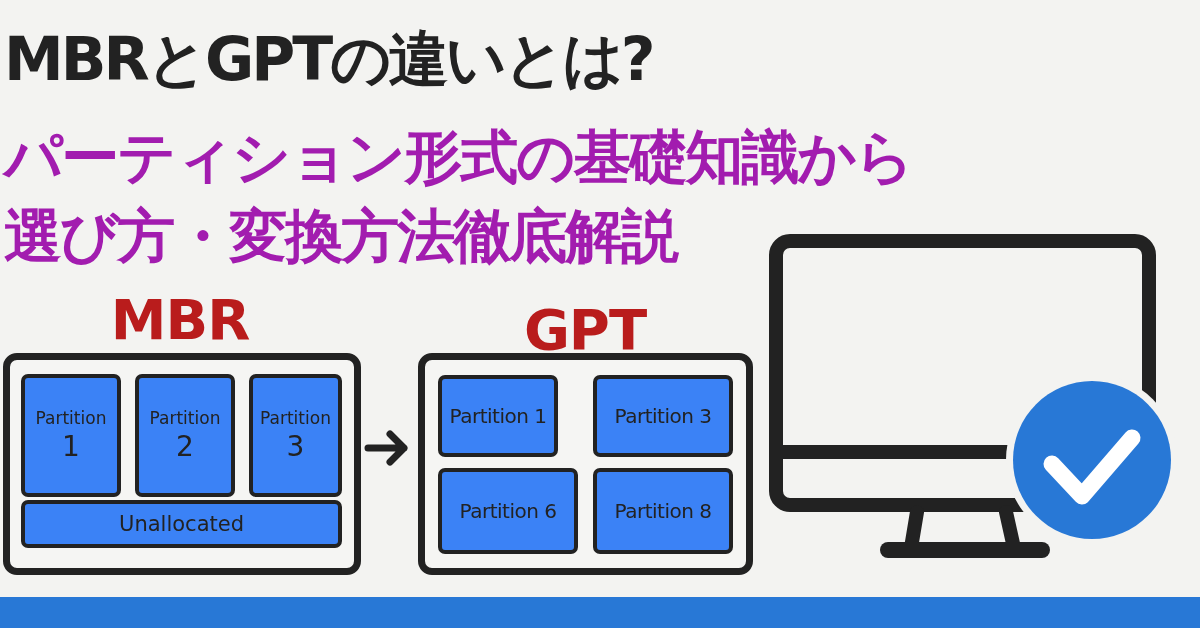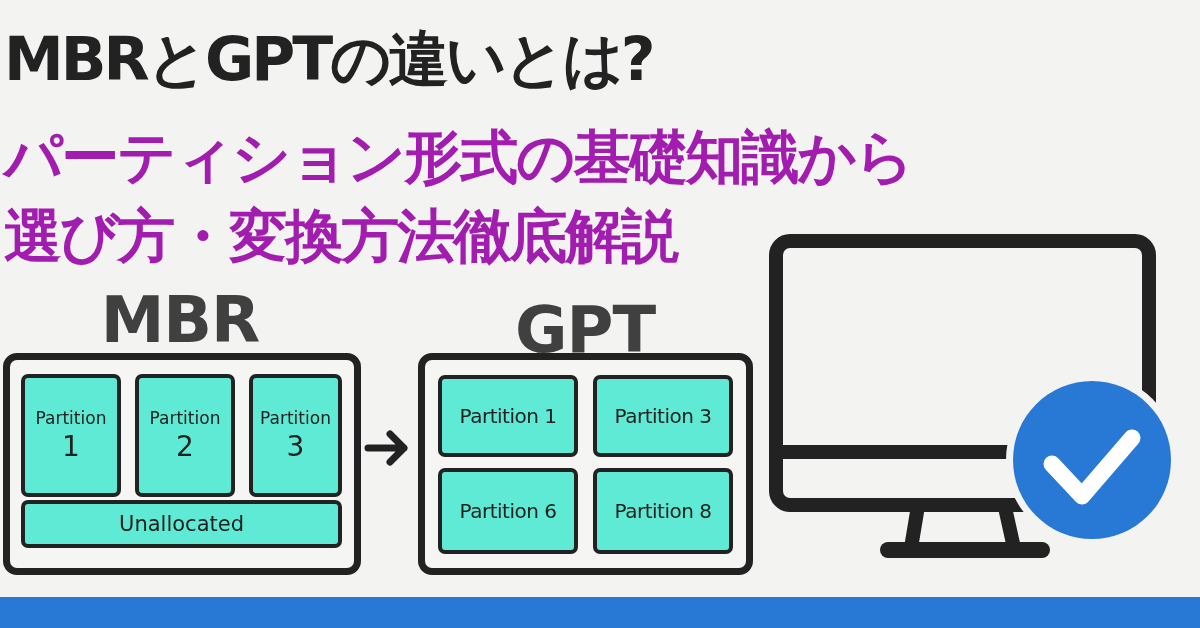--- a/index.html
+++ b/index.html
@@ -14,29 +14,29 @@
     line-height: 110px; white-space: nowrap; color: #222;
   }
   .sub {
     position: absolute; left: 4px;
     font-size: 58px; font-weight: bold; letter-spacing: -2px;
     line-height: 66px; white-space: nowrap; color: #a21caf;
   }
   .sub1 { top: 124px; }
   .sub2 { top: 203px; }
   .diag-label {
-    position: absolute; font-size: 64px; font-weight: bold;
-    line-height: 60px; text-align: center; color: #404040; letter-spacing: -1px;
+    position: absolute; font-size: 56px; font-weight: bold;
+    line-height: 60px; text-align: center; color: #b91c1c; letter-spacing: -1px;
   }
   .disk {
     position: absolute; border: 7px solid #222; border-radius: 14px;
     background: #f5f5f3; box-sizing: border-box;
   }
   .part {
-    position: absolute; background: #5eead4; border: 4px solid #222;
+    position: absolute; background: #3b82f6; border: 4px solid #222;
     border-radius: 7px; box-sizing: border-box;
     display: flex; flex-direction: column; align-items: center; justify-content: center;
     color: #222; font-family: "DejaVu Sans", sans-serif;
   }
   .part .pl { font-size: 17px; line-height: 22px; }
   .part .pn { font-size: 28px; line-height: 36px; }
   .part.wide .pl { font-size: 21px; }
   .gpt-part .pl { font-size: 20px; letter-spacing: -0.5px; }
   .bottom-bar {
     position: absolute; left: 0; top: 597px; width: 1200px; height: 31px;
@@ -70,21 +70,21 @@
   <span class="pl">Unallocated</span>
 </div>
 
 <svg style="left:364px; top:425px;" width="48" height="46" viewBox="0 0 48 46">
   <path d="M4 23 H40 M26 9 L40 23 L26 37" fill="none" stroke="#222" stroke-width="7" stroke-linecap="round" stroke-linejoin="round"></path>
 </svg>
 
 <div class="diag-label" style="left:485px; top:300px; width:200px;">GPT</div>
 <div class="disk" style="left:418px; top:353px; width:335px; height:222px;"></div>
 
-<div class="part gpt-part" style="left:438px; top:375px; width:140px; height:82px;">
+<div class="part gpt-part" style="left:438px; top:375px; width:120px; height:82px;">
   <span class="pl">Partition 1</span>
 </div>
 <div class="part gpt-part" style="left:593px; top:375px; width:140px; height:82px;">
   <span class="pl">Partition 3</span>
 </div>
 <div class="part gpt-part" style="left:438px; top:468px; width:140px; height:86px;">
   <span class="pl">Partition 6</span>
 </div>
 <div class="part gpt-part" style="left:593px; top:468px; width:140px; height:86px;">
   <span class="pl">Partition 8</span>

